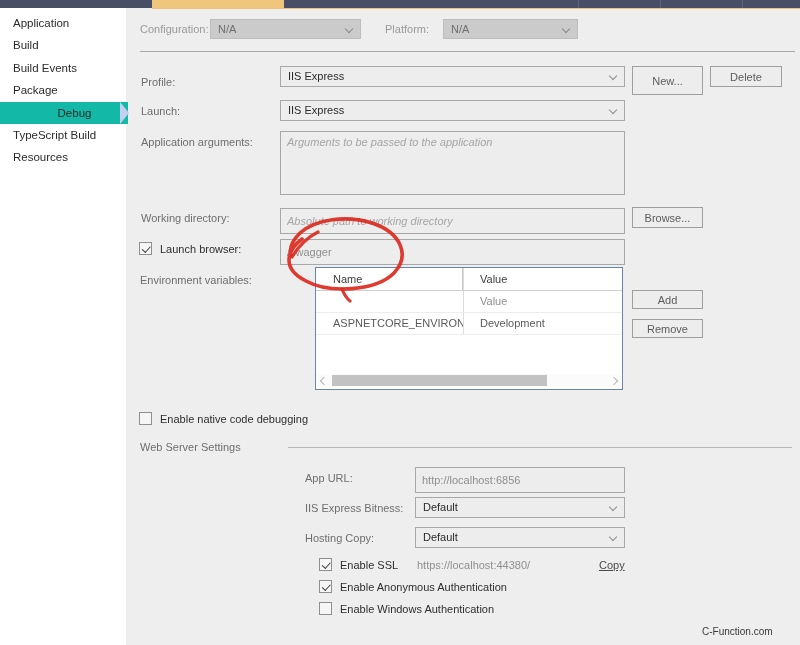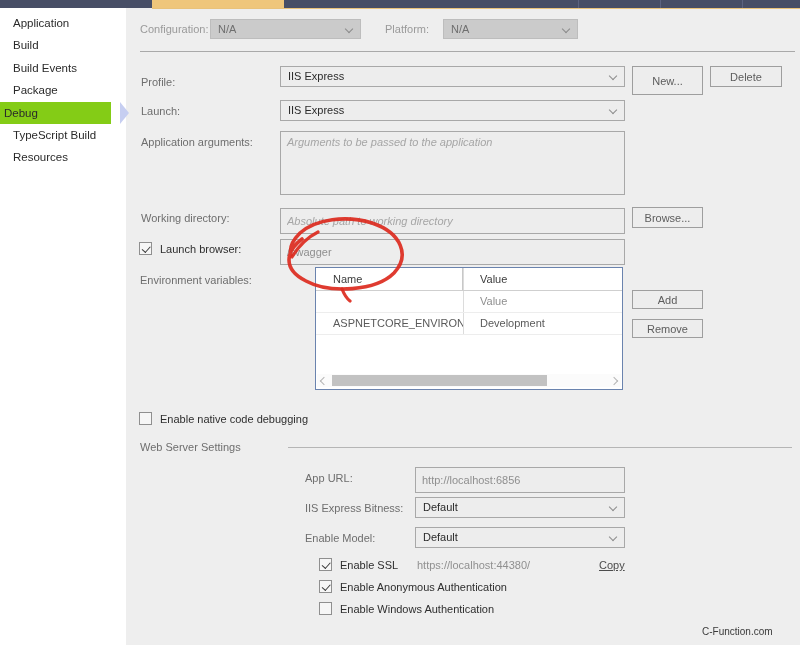--- a/index.html
+++ b/index.html
@@ -9,21 +9,21 @@
   
   .topbar{position:absolute;left:0;top:0;width:800px;height:8px;background:#474e66;}
   .topbar .tabsep{position:absolute;top:0;width:1px;height:8px;background:#5c6380;}
   .active-tab{position:absolute;left:152px;top:0;width:132px;height:8px;background:#efc67b;}
   .tab-underline{position:absolute;left:152px;top:8px;width:648px;height:1px;background:#e9c27a;}
 
   
   .sidebar{position:absolute;left:0;top:8px;width:126px;height:637px;background:#ffffff;}
   .side-item{position:relative;height:22.4px;line-height:22.4px;padding-left:13px;font-size:11.5px;color:#2a2a2a;cursor:pointer;margin-top:0;}
   .sidebar .pad{height:4px;}
-  .side-item.selected{background:#84cc16;width:107px;padding-left:4px;}
+  .side-item.selected{background:#14b8a6;width:107px;padding-left:21px;text-align:center;}
   .side-item.selected .arrow{position:absolute;left:120px;top:0;width:0;height:0;border-top:11.2px solid transparent;border-bottom:11.2px solid transparent;border-left:9px solid #c6cef1;}
 
   .lbl{position:absolute;font-size:11px;color:#6e6e6e;white-space:nowrap;}
   .dlbl{position:absolute;font-size:11px;color:#2e2e2e;white-space:nowrap;}
 
   
   .hline{position:absolute;height:1px;background:#a9a9a9;}
 
   
   .combo{position:absolute;background:#ededed;border:1px solid #a8a8a8;box-sizing:border-box;font-size:11px;color:#2b2b2b;line-height:19px;padding-left:7px;}
@@ -161,21 +161,21 @@
 
   <div class="lbl" style="left:305px;top:472px">App URL:</div>
   <input class="inp" style="left: 415px; top: 467px; width: 210px; height: 16px; font-style: normal;" value="http://localhost:6856">
 
   <div class="lbl" style="left:305px;top:502px">IIS Express Bitness:</div>
   <div class="combo" style="left:415px;top:497px;width:210px;height:21px">
     <span>Default</span>
     <span class="chev"></span>
   </div>
 
-  <div class="lbl" style="left:305px;top:532px">Enable Model:</div>
+  <div class="lbl" style="left:305px;top:532px">Hosting Copy:</div>
   <div class="combo" style="left:415px;top:527px;width:210px;height:21px">
     <span>Default</span>
     <span class="chev"></span>
   </div>
 
   <span class="cb" style="left:319px;top:558px">
       <span class="check"></span>
     </span>
   <div class="dlbl" style="left:340px;top:559px">Enable SSL</div>
   <div class="url-text" style="left:417px;top:559px">https://localhost:44380/</div>

